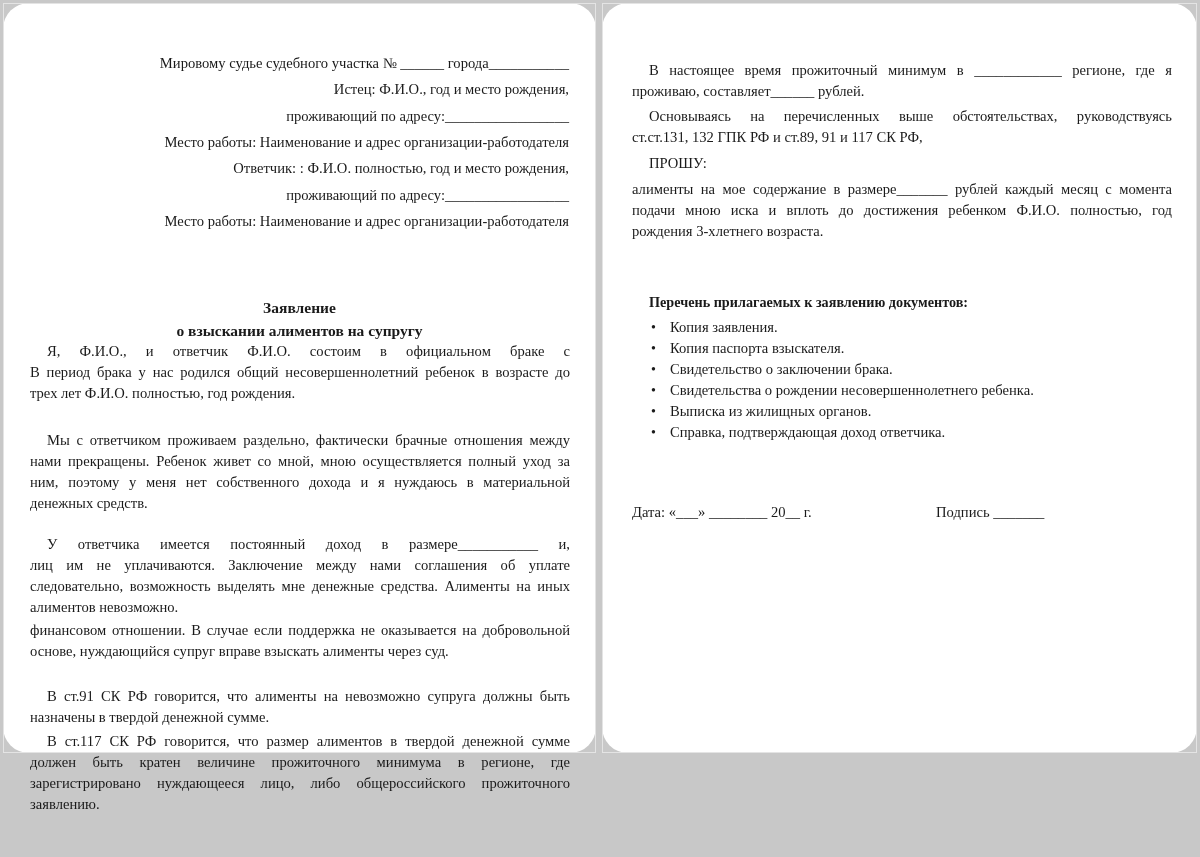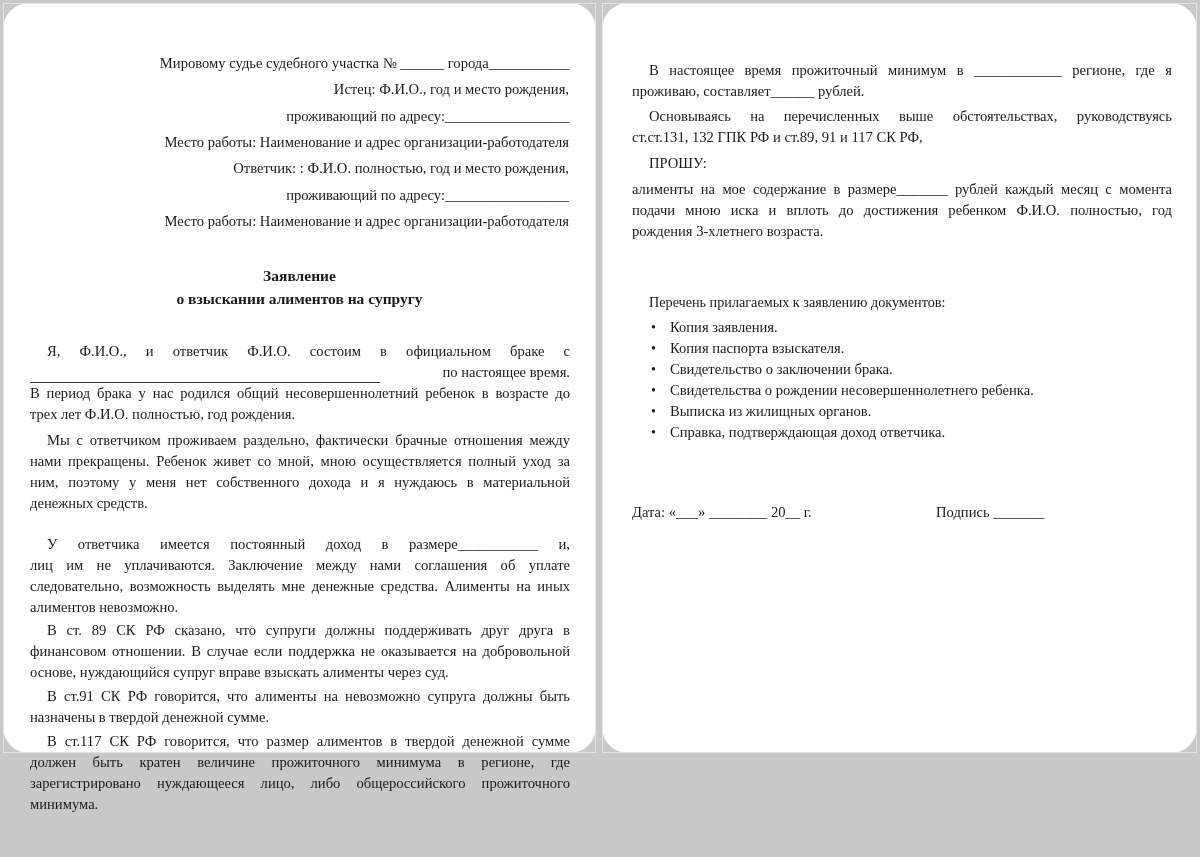--- a/index.html
+++ b/index.html
@@ -12,30 +12,30 @@
     box-sizing: border-box;
     border-radius: 26px;
   }
   #page-left { left: 3px; width: 593px; }
   #page-right { left: 602px; width: 595px; }
   .page .edge { position:absolute; inset:0; border:1px solid #e4e4e4; pointer-events:none; }
 
   .t { font-size: 14.6px; line-height: 21px; }
   .right-line { position:absolute; right: 27px; text-align: right; white-space: nowrap; }
   .title {
-    position:absolute; left: 0; width: 593px; text-align:center; font-weight: bold; font-size: 15.5px; line-height: 23px;
+    position:absolute; left: 0; width: 593px; text-align:center; font-weight: bold; font-size: 15.5px; line-height: 23px; margin-top: 32px;
   }
   .blank { display:inline-block; border-bottom: 1px solid #333; height: 14px; vertical-align: baseline; }
   .rp { position:absolute; left: 30px; width: 540px; }
   .rp .line { display:block; text-align-last: justify; white-space: nowrap; text-align: center; }
   .rp .line.first { padding-left: 17px; }
   .rp .line.last { text-align-last: left; }
   .flex-line { display:flex; justify-content: space-between; white-space: nowrap; }
   .flex-line.first { padding-left: 17px; }
-  .list-head { position:absolute; left: 47px; font-weight:normal; font-size: 14.2px; }
+  .list-head { position:absolute; left: 47px; font-weight:bold; font-size: 14.2px; }
   .list { position:absolute; left: 46px; margin:0; padding:0; list-style:none; }
   .list li { position:relative; padding-left: 22px; line-height: 21px; font-size: 14.6px; }
   .list li .bullet { position:absolute; left: 3px; top: 0; font-size: 14px; }
   .footer-date { position:absolute; left: 30px; top: 499px; white-space: nowrap; text-align: right; }
   .footer-sign { position:absolute; left: 334px; top: 499px; white-space: nowrap; }
 </style>
 </head>
 <body>
 
 <div id="page-left" class="page">
@@ -58,24 +58,20 @@
         <span>Ф.И.О.,</span>
         <span>и</span>
         <span>ответчик</span>
         <span>Ф.И.О.</span>
         <span>состоим</span>
         <span>в</span>
         <span>официальном</span>
         <span>браке</span>
         <span>с</span>
       </div>
-    <div class="flex-line" style="align-items:flex-end">
-      <span class="blank" style="width:350px"></span>
-      <span>по настоящее время.</span>
-    </div>
     <span class="line">В период брака у нас родился общий несовершеннолетний ребенок в возрасте до</span>
     <span class="line last">трех лет Ф.И.О. полностью, год рождения.</span>
   </div>
 
   <div class="t rp" style="top:427px; left:27px">
     <span class="line first">Мы с ответчиком проживаем раздельно, фактически брачные отношения между</span>
     <span class="line">нами прекращены. Ребенок живет со мной, мною осуществляется полный уход за</span>
     <span class="line">ним, поэтому у меня нет собственного дохода и я нуждаюсь в материальной</span>
     <span class="line last">денежных средств.</span>
   </div>
@@ -90,21 +86,20 @@
         <span>в</span>
         <span>размере___________</span>
         <span>и,</span>
       </div>
     <span class="line">лиц им не уплачиваются. Заключение между нами соглашения об уплате</span>
     <span class="line">следовательно, возможность выделять мне денежные средства. Алименты на иных</span>
     <span class="line last">алиментов невозможно.</span>
   </div>
 
   <div class="t rp" style="top:617px; left:27px">
-    <span class="line first">В ст. 89 СК РФ сказано, что супруги должны поддерживать друг друга в</span>
     <span class="line">финансовом отношении. В случае если поддержка не оказывается на добровольной</span>
     <span class="line last">основе, нуждающийся супруг вправе взыскать алименты через суд.</span>
   </div>
 
   <div class="t rp" style="top:683px; left:27px">
     <span class="line first">В ст.91 СК РФ говорится, что алименты на невозможно супруга должны быть</span>
     <span class="line last">назначены в твердой денежной сумме.</span>
   </div>
 
   <div class="t rp" style="top:728px; left:27px">
@@ -121,21 +116,21 @@
         <span>где</span>
       </div>
     <div class="flex-line">
         <span>зарегистрировано</span>
         <span>нуждающееся</span>
         <span>лицо,</span>
         <span>либо</span>
         <span>общероссийского</span>
         <span>прожиточного</span>
       </div>
-    <span class="line last">минимума.</span>
+    <span class="line last">заявлению.</span>
   </div>
 </div>
 
 <div id="page-right" class="page">
   <div class="edge"></div>
 
   <div class="t rp" style="top:57px">
     <div class="flex-line first">
         <span>В</span>
         <span>настоящее</span>

